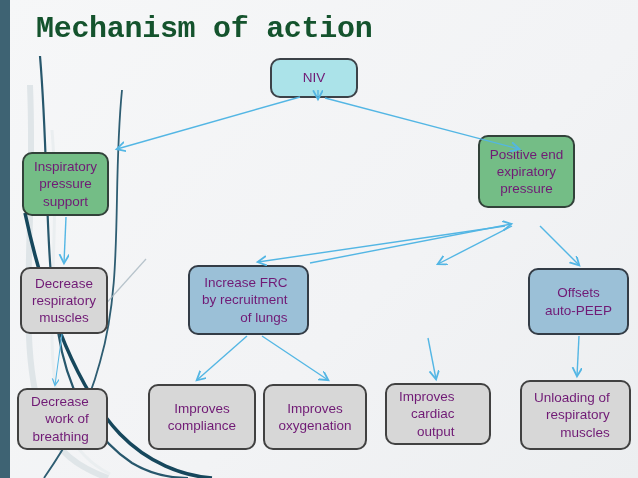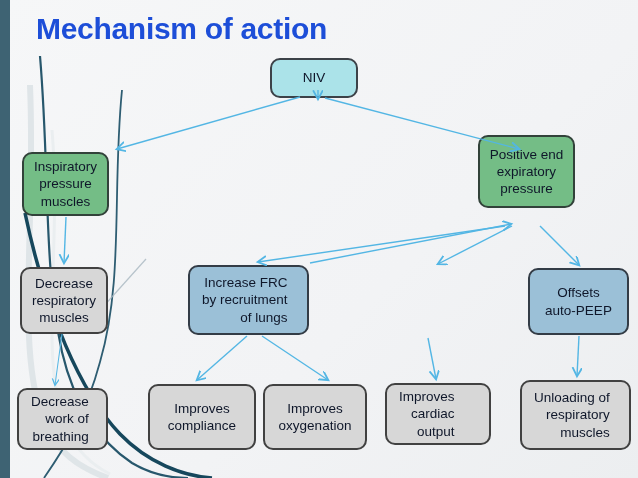--- a/index.html
+++ b/index.html
@@ -7,28 +7,28 @@
     width:638px;height:478px;overflow:hidden;position:relative;
     font-family:"Liberation Sans",sans-serif;
     background:linear-gradient(135deg,#f6f7f8 0%,#f2f3f5 60%,#eceef0 100%);
   }
   .stage{position:absolute;inset:0;width:638px;height:478px;}
   svg.layer{position:absolute;left:0;top:0;pointer-events:none;}
   #deco{z-index:0;}
   #arrows{z-index:3;}
   .slide-title{
     position:absolute;left:36px;top:12px;z-index:2;
-    font-family:Liberation Sans, sans-serif;font-weight:700;font-size:30px;
-    color:#1d4ed8;letter-spacing:-0.3px;
+    font-family:Liberation Mono, monospace;font-weight:700;font-size:30px;
+    color:#14532d;letter-spacing:-0.3px;
   }
   .node{
     position:absolute;z-index:2;box-sizing:border-box;
     border:2px solid #3c4248;border-radius:10px;
     display:flex;align-items:center;justify-content:center;
-    font-size:13.5px;line-height:1.28;color:#0f172a;
+    font-size:13.5px;line-height:1.28;color:#701a75;
     text-align:center;white-space:pre-line;
   }
   .node.left{justify-content:flex-start;text-align:right;padding-left:12px;padding-right:6px;}
   .node.cyan{background:#abe3e9;}
   .node.green{background:#74bd86;border-color:#32423a;}
   .node.blue{background:#9bc0d7;border-color:#333c46;}
   .node.gray{background:#d7d7d7;border-color:#414141;}
 </style>
 </head>
 <body>
@@ -47,21 +47,21 @@
 
   <div class="slide-title">Mechanism of action</div>
 
   <div class="node cyan" style="left:270px;top:58px;width:88px;height:40px">
     <span>NIV</span>
   </div>
 
   <div class="node green" style="left:22px;top:152px;width:87px;height:64px">
     <span>Inspiratory
 pressure
-muscles</span>
+support</span>
   </div>
 
   <div class="node green" style="left:478px;top:135px;width:97px;height:73px">
     <span>Positive end
 expiratory
 pressure</span>
   </div>
 
   <div class="node gray" style="left:20px;top:267px;width:88px;height:67px">
     <span>Decrease

